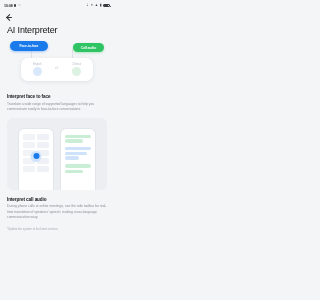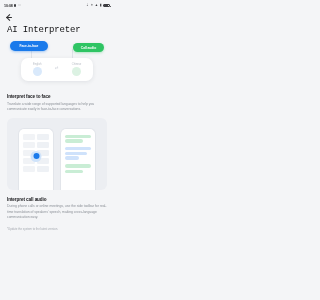--- a/index.html
+++ b/index.html
@@ -42,21 +42,21 @@
     border-bottom:1px solid #2e2e30; transform:rotate(45deg);
   }
   .back::after{
     content:""; position:absolute; left:2.4px; top:3.55px;
     width:4.6px; height:1px; background:#2e2e30; border-radius:1px;
   }
 
   
   .page-title{
     font-size:9px; font-weight:400; color:#121214;
-    padding:1px 7px 6px; letter-spacing:-.15px;font-family:Liberation Mono, monospace;
+    padding:1px 7px 6px; letter-spacing:-.15px;
   }
 
   
   .hero{ position:relative; padding:0 7px; height:46px; }
   .hero-buttons{
     position:relative; display:flex; justify-content:space-between;
     align-items:flex-start; z-index:3; padding:0 3px;
   }
   .pill{
     border-radius:20px; display:flex; align-items:center; justify-content:center;

